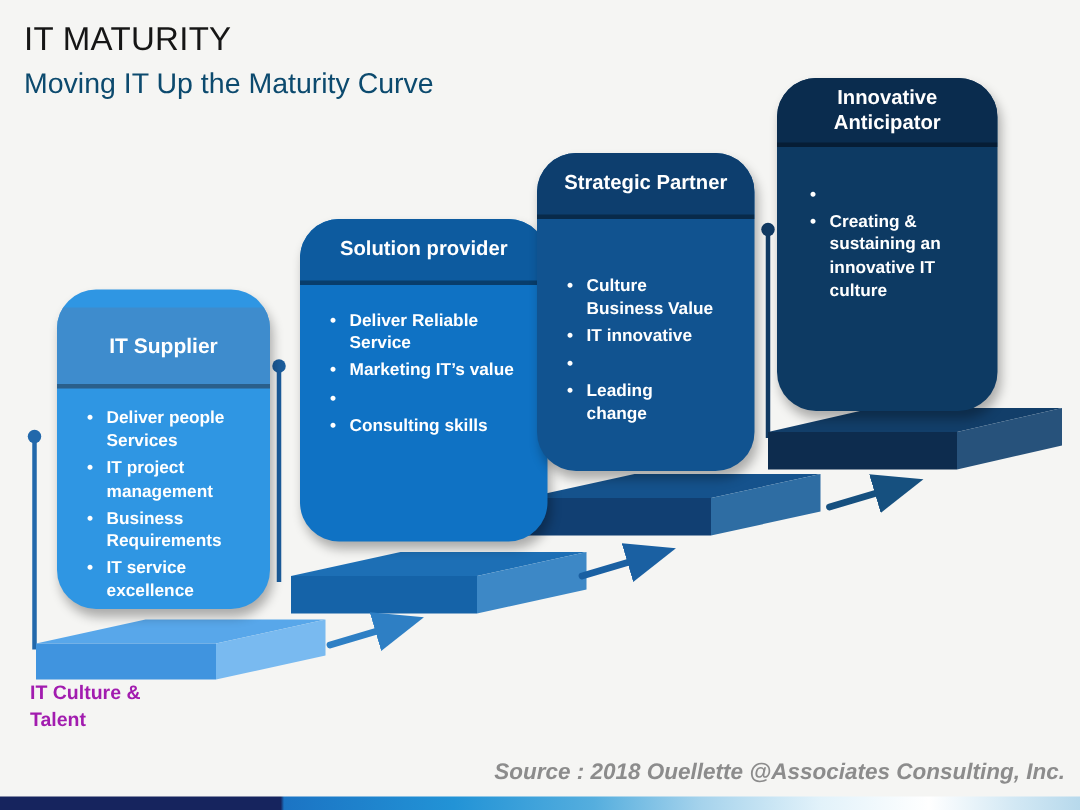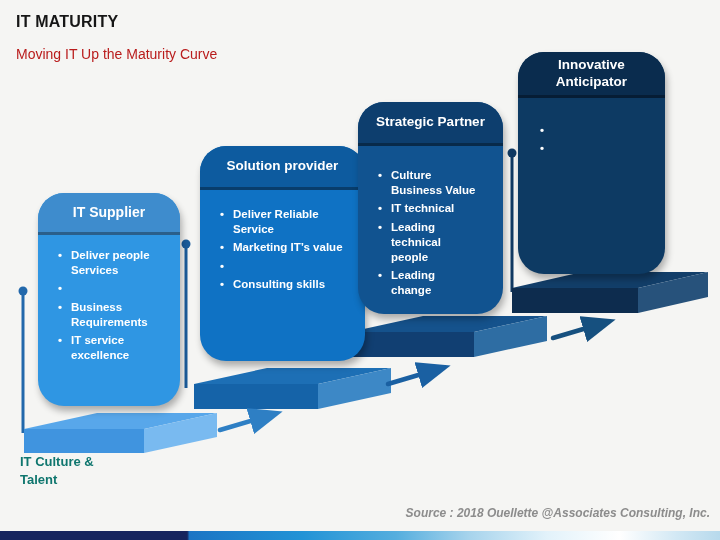--- a/index.html
+++ b/index.html
@@ -1,52 +1,52 @@
 <!DOCTYPE html>
 <html><head>
 <meta charset="utf-8">
 <style>
   html,body{margin:0;padding:0;}
   body{
     width:720px;height:540px;position:relative;overflow:hidden;
     background:#f5f5f3;
     font-family:"Liberation Sans", sans-serif;
   }
-  .title{position:absolute;left:16px;top:13px;font-size:16px;font-weight:700;color:#161616;letter-spacing:.2px;}
-  .subtitle{position:absolute;left:16px;top:46px;font-size:14px;font-weight:400;color:#b91c1c;}
+  .title{position:absolute;left:16px;top:13px;font-size:22px;font-weight:400;color:#161616;letter-spacing:.2px;}
+  .subtitle{position:absolute;left:16px;top:46px;font-size:19px;font-weight:400;color:#0c4a6e;}
   .svg-layer{position:absolute;left:0;top:0;width:720px;height:540px;}
   .card{
     position:absolute;border-radius:26px;overflow:hidden;
     display:flex;flex-direction:column;background:var(--body);
     box-shadow:2px 5px 7px rgba(0,0,0,.30);
   }
   .card-header{
     background:var(--hdr);border-bottom:3px solid rgba(0,0,0,.32);
     display:flex;align-items:center;justify-content:center;text-align:center;
     color:#fff;font-weight:700;font-size:13.5px;line-height:1.22;flex:0 0 auto;
     padding:0 6px;box-sizing:border-box;
   }
   .card-body{flex:1 1 auto;}
   .card-body ul{list-style:none;margin:0;}
   .card-body li{display:flex;gap:9px;color:#fff;font-size:11.5px;font-weight:700;line-height:1.32;margin-bottom:3px;}
   .blt{flex:0 0 auto;}
   .c1{left:38px;top:193px;width:142px;height:213px;}
-  .c1 .card-header{height:42px;font-size:14px;}
+  .c1 .card-header{height:54px;font-size:14px;margin-top:12px;}
   .c1 ul{padding:13px 8px 0 20px;}
   .c2{left:200px;top:146px;width:165px;height:215px;}
   .c2 .card-header{height:44px;}
   .c2 ul{padding:17px 8px 0 20px;}
-  .c3{left:358px;top:102px;width:145px;height:212px;}
+  .c3{left:358px;top:102px;width:145px;height:212px;gap:16px;}
   .c3 .card-header{height:44px;}
   .c3 ul{padding:22px 26px 0 20px;}
   .c4{left:518px;top:52px;width:147px;height:222px;}
   .c4 .card-header{height:46px;}
   .c4 ul{padding:25px 34px 0 22px;}
-  .base-label{position:absolute;left:20px;top:453px;width:80px;font-size:13px;font-weight:700;color:#0f766e;line-height:1.35;}
-  .source{position:absolute;right:10px;top:506px;font-size:12px;font-style:italic;font-weight:700;color:#8c8c8c;}
+  .base-label{position:absolute;left:20px;top:453px;width:80px;font-size:13px;font-weight:700;color:#a21caf;line-height:1.35;}
+  .source{position:absolute;right:10px;top:506px;font-size:15px;font-style:italic;font-weight:700;color:#8c8c8c;}
   .bottom-bar{
     position:absolute;left:0;bottom:0;width:720px;height:9px;
     background:linear-gradient(90deg,#16245e 0,#16245e 26%,#1b74c4 26.3%,#2293d6 42%,#55aede 55%,#a6d3ec 65%,#e2f2fa 76%,#ffffff 86%,#d2e8f4 94%,#b7d9ec 100%);
   }
 </style>
 </head>
 <body>
 
 <div class="title">IT MATURITY</div>
 <div class="subtitle">Moving IT Up the Maturity Curve</div>
@@ -97,20 +97,21 @@
 <div class="card c1" style="--hdr: #3e8ccd; --body: #2f96e3;">
   <div class="card-header">IT Supplier</div>
   <div class="card-body">
     <ul>
       <li>
           <span class="blt">•</span>
           <span>Deliver people Services</span>
         </li>
       <li>
           <span class="blt">•</span>
+          <span>IT project management</span>
         </li>
       <li>
           <span class="blt">•</span>
           <span>Business Requirements</span>
         </li>
       <li>
           <span class="blt">•</span>
           <span>IT service excellence</span>
         </li>
     </ul>
@@ -143,43 +144,43 @@
 <div class="card c3" style="--hdr: #0d3e6e; --body: #115390;">
   <div class="card-header">Strategic Partner</div>
   <div class="card-body">
     <ul>
       <li>
           <span class="blt">•</span>
           <span>Culture Business Value</span>
         </li>
       <li>
           <span class="blt">•</span>
-          <span>IT technical</span>
+          <span>IT innovative</span>
         </li>
       <li>
           <span class="blt">•</span>
-          <span>Leading technical people</span>
         </li>
       <li>
           <span class="blt">•</span>
           <span>Leading change</span>
         </li>
     </ul>
   </div>
 </div>
 
 <div class="card c4" style="--hdr: #0a2c4e; --body: #0d3a63;">
   <div class="card-header">Innovative Anticipator</div>
   <div class="card-body">
     <ul>
       <li>
           <span class="blt">•</span>
         </li>
       <li>
           <span class="blt">•</span>
+          <span>Creating &amp; sustaining an innovative IT culture</span>
         </li>
     </ul>
   </div>
 </div>
 
 <div class="base-label">IT Culture &amp; Talent</div>
 <div class="source">Source : 2018 Ouellette @Associates Consulting, Inc.</div>
 <div class="bottom-bar"></div>
 
 </body></html>

